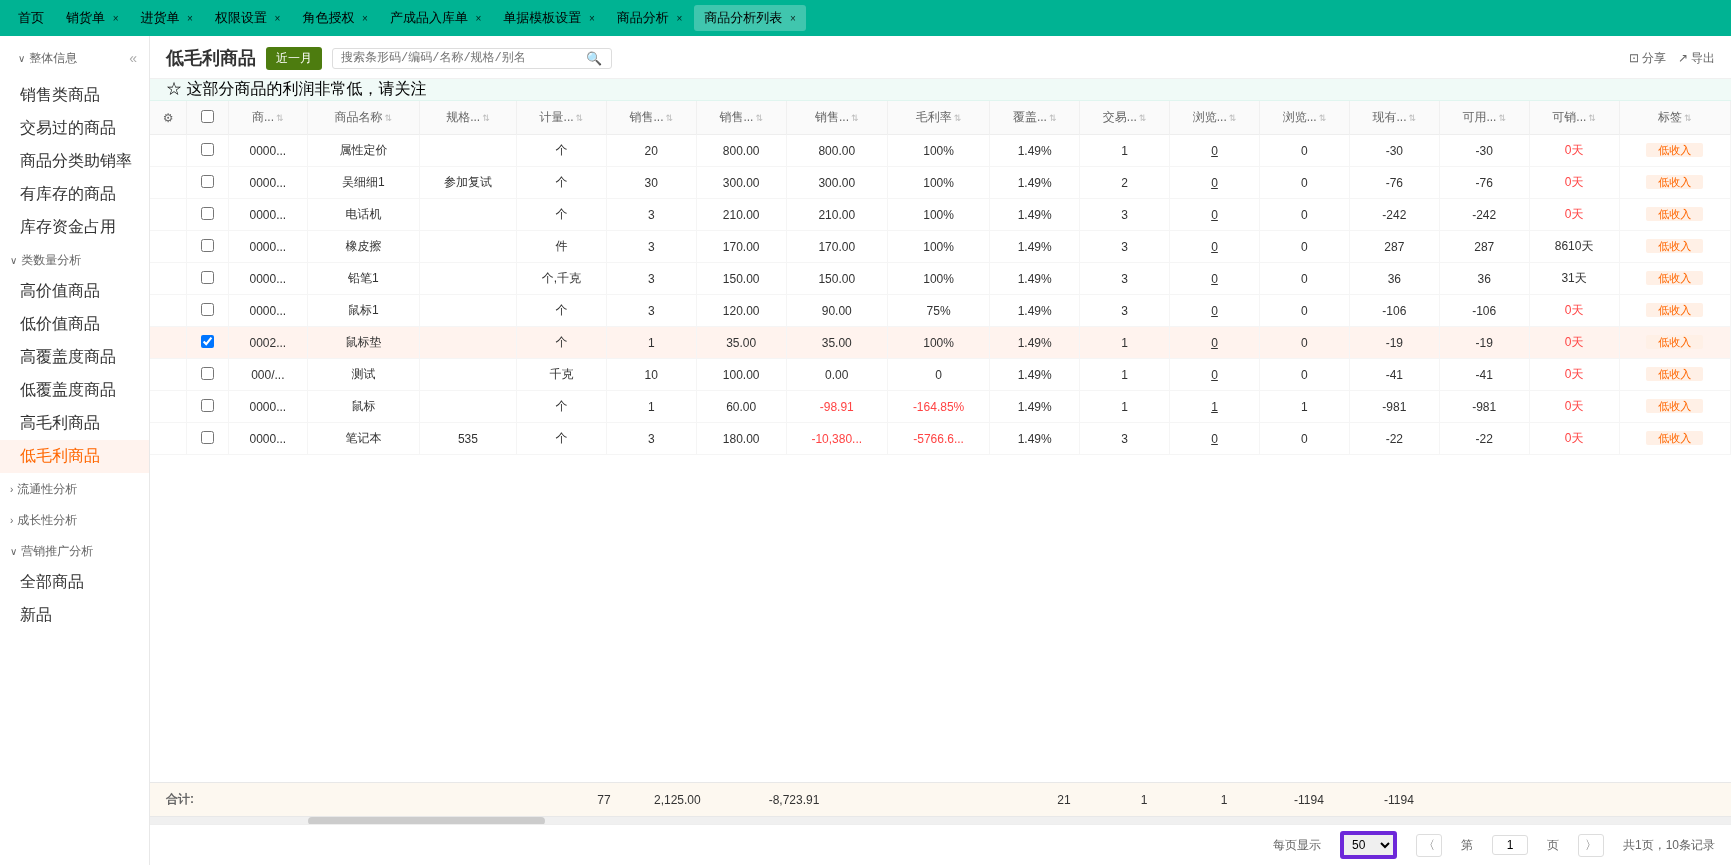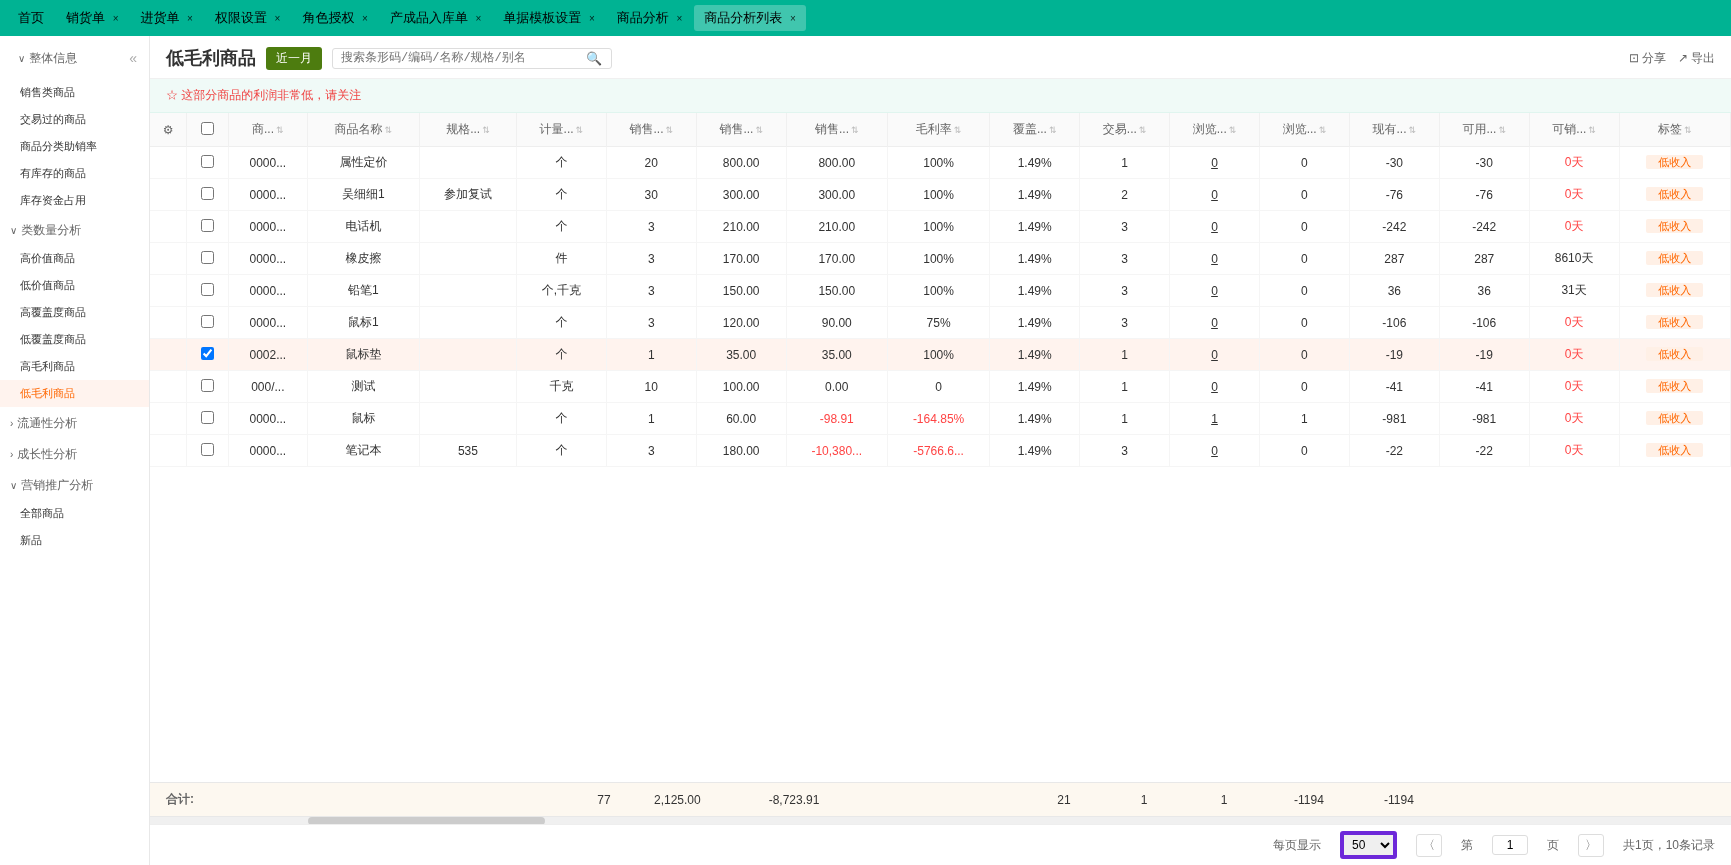--- a/index.html
+++ b/index.html
@@ -45,21 +45,21 @@
       padding: 8px 10px 6px 10px;
       color: #666;
       font-size: 12px;
       cursor: pointer;
     }
     .sidebar-group-title .arrow { margin-right: 4px; font-size: 10px; }
     .sidebar-item {
       padding: 6px 10px 6px 20px;
       color: #333;
       cursor: pointer;
-      font-size: 11px;
+      font-size: 16px;
       white-space: nowrap;
     }
     .sidebar-item.active { background: #fff3ee; color: #ff6600; }
 
     
     .content {
       flex: 1;
       overflow: hidden;
       display: flex;
       flex-direction: column;
@@ -116,23 +116,23 @@
       align-items: center;
       gap: 3px;
       color: #666;
       cursor: pointer;
       font-size: 12px;
     }
 
     
     .notice-bar {
       background: #f0faf7;
-      padding: 8px 16px;
-      color: #ef4444;
-      font-size: 12px;
+      padding: 0 16px;
+      color: #000000;
+      font-size: 16px;
       border-bottom: 1px solid #e0f5ef;
     }
 
     
     .table-area {
       flex: 1;
       overflow: auto;
     }
     table {
       width: 100%;

